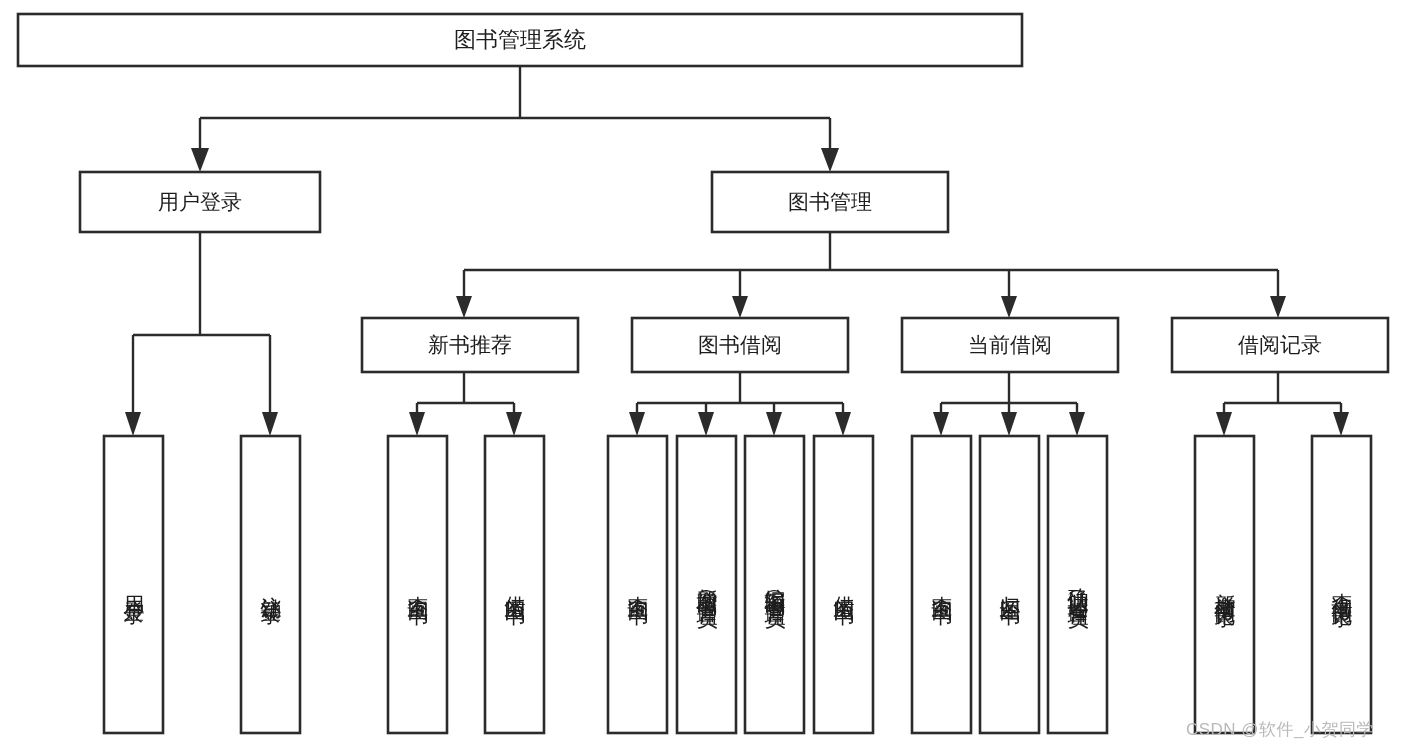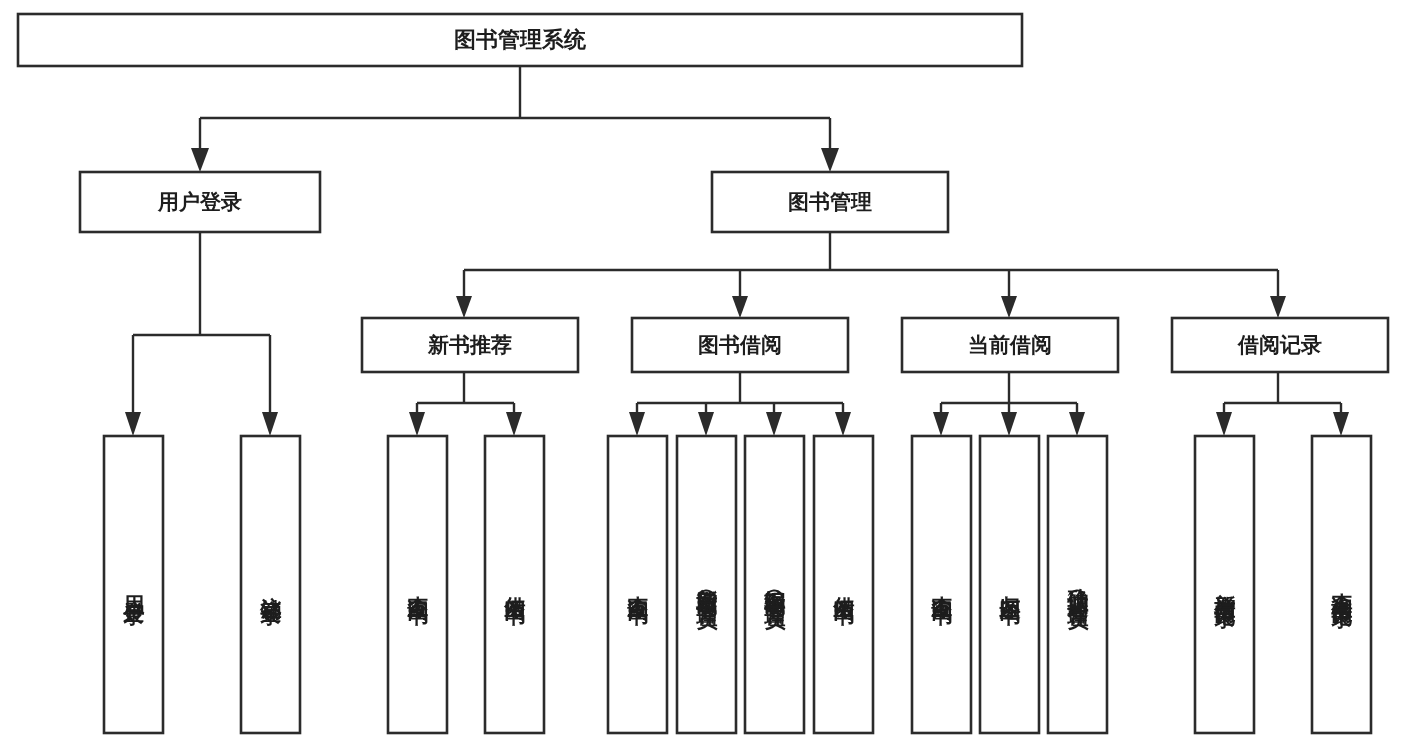--- a/index.html
+++ b/index.html
@@ -11,21 +11,20 @@
     width: 1405px;
     height: 747px;
     font-family: "Liberation Sans", "DejaVu Sans", sans-serif;
     overflow: hidden;
   }
   #diagram-root {
     position: relative;
     width: 1382px;
     height: 747px;
     background: #ffffff;
-    font-weight: bold;
   }
   svg.diagram-canvas {
     position: absolute;
     top: 0;
     left: 0;
     width: 1405px;
     height: 747px;
   }
   .node-box {
     fill: #ffffff;
@@ -242,14 +241,15 @@
     <span class="leaf-label">确认归还（管理员）</span>
   </div>
 
   <div class="leaf-label-wrap" style="left:1195px; top:436px; width:59px; height:297px;">
     <span class="leaf-label">新增借阅记录</span>
   </div>
   <div class="leaf-label-wrap" style="left:1312px; top:436px; width:59px; height:297px;">
     <span class="leaf-label">查询借阅记录</span>
   </div>
 
+  <div class="watermark">CSDN @软件_小贺同学</div>
 
 </div>
 
 </body></html>

